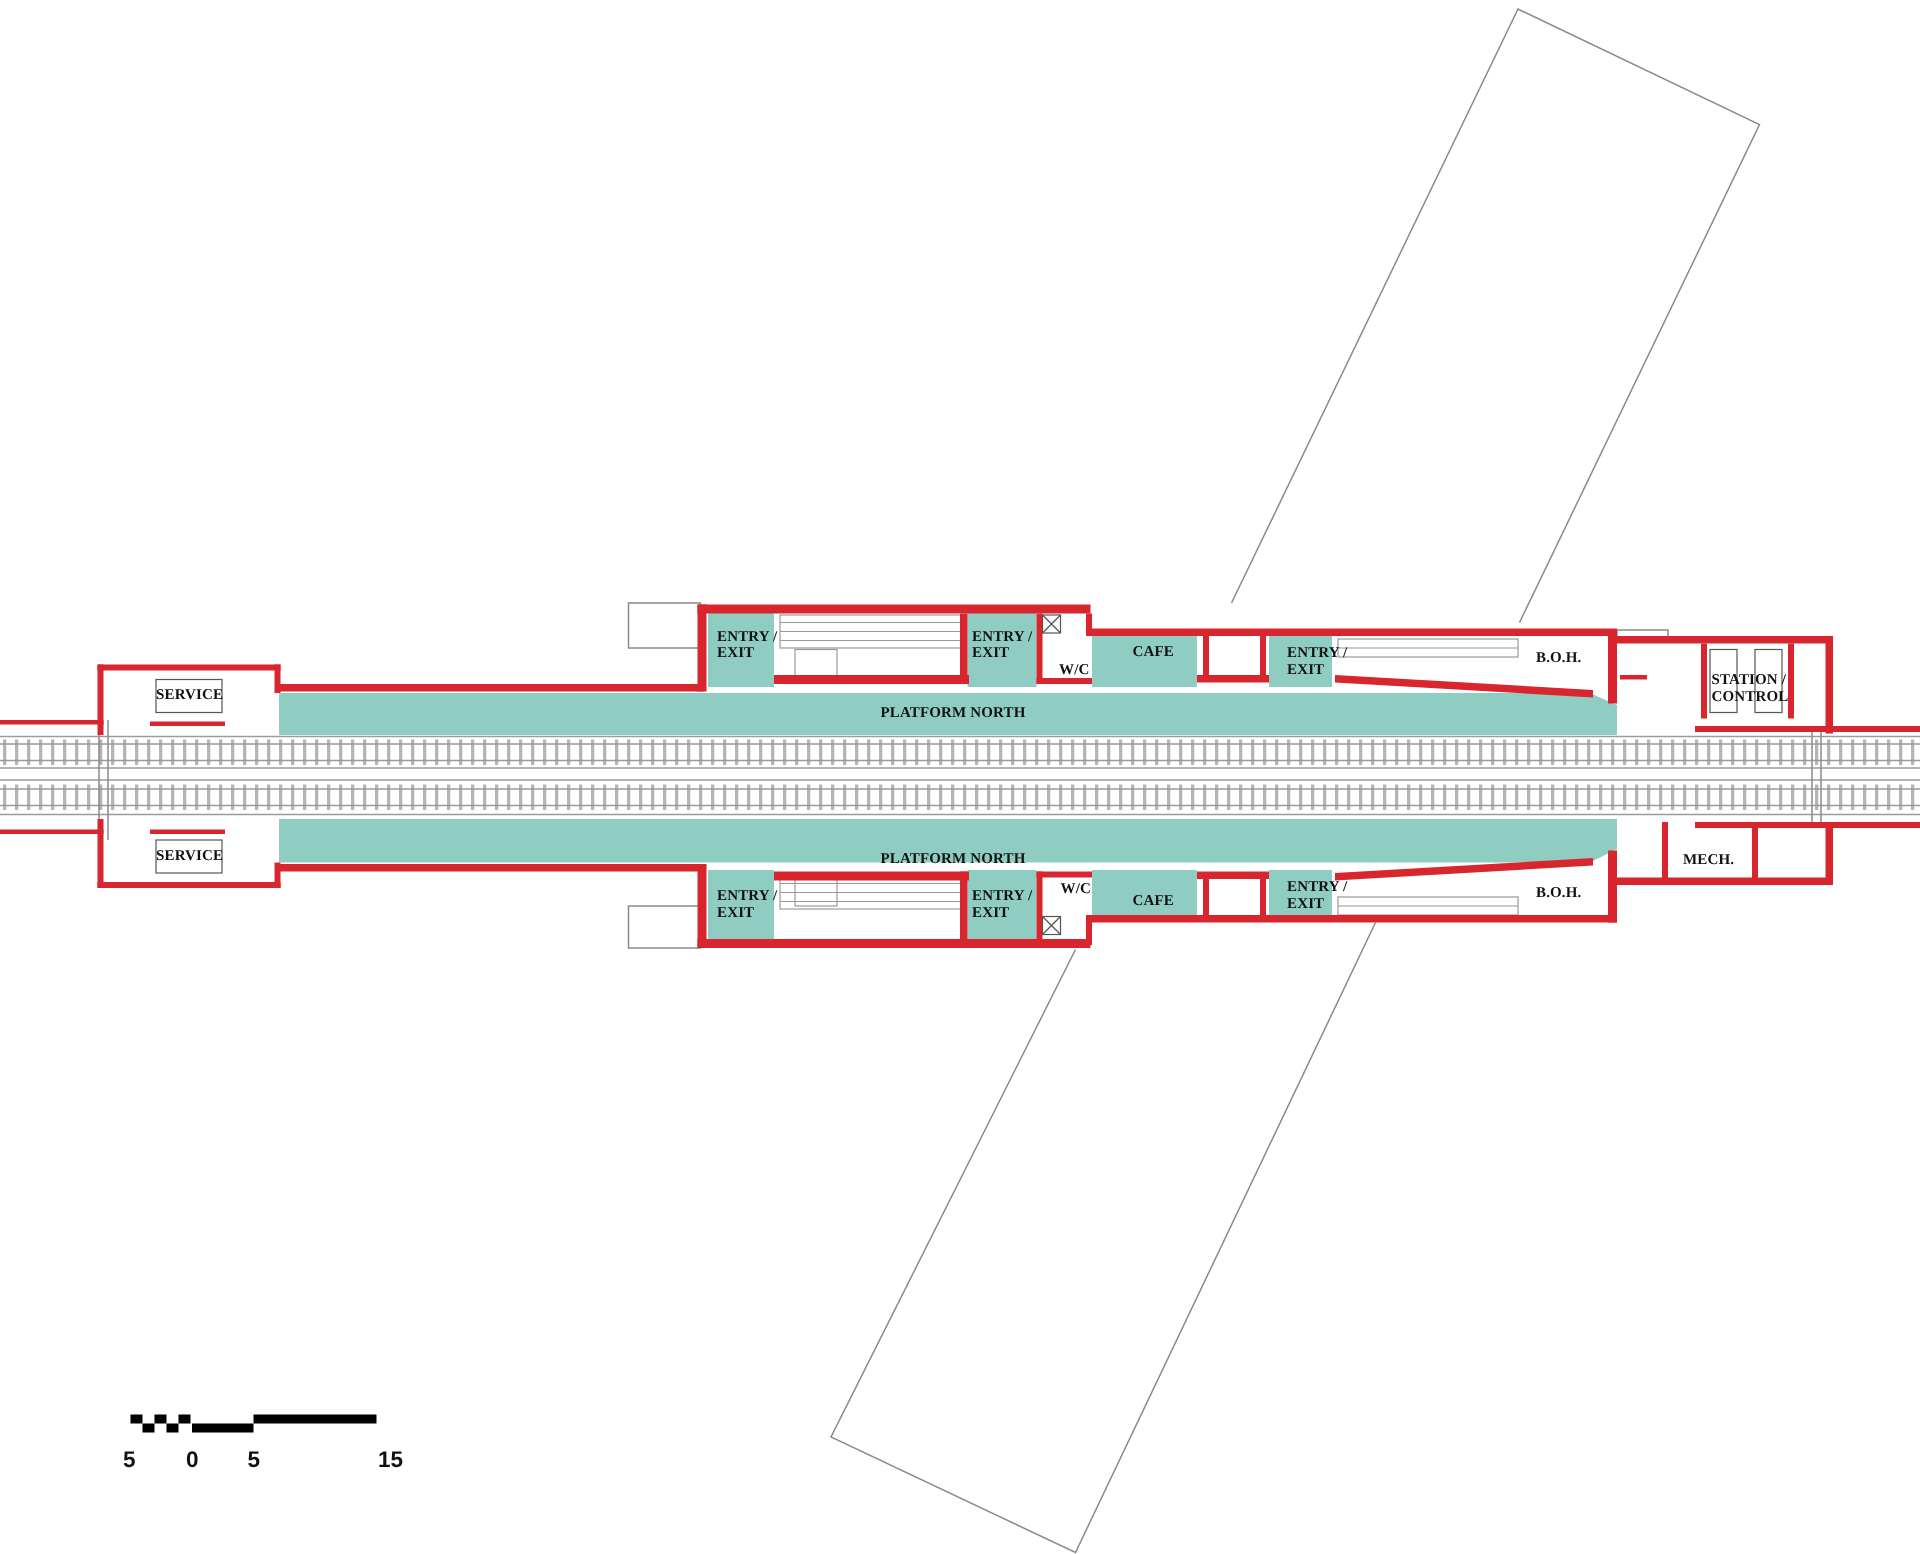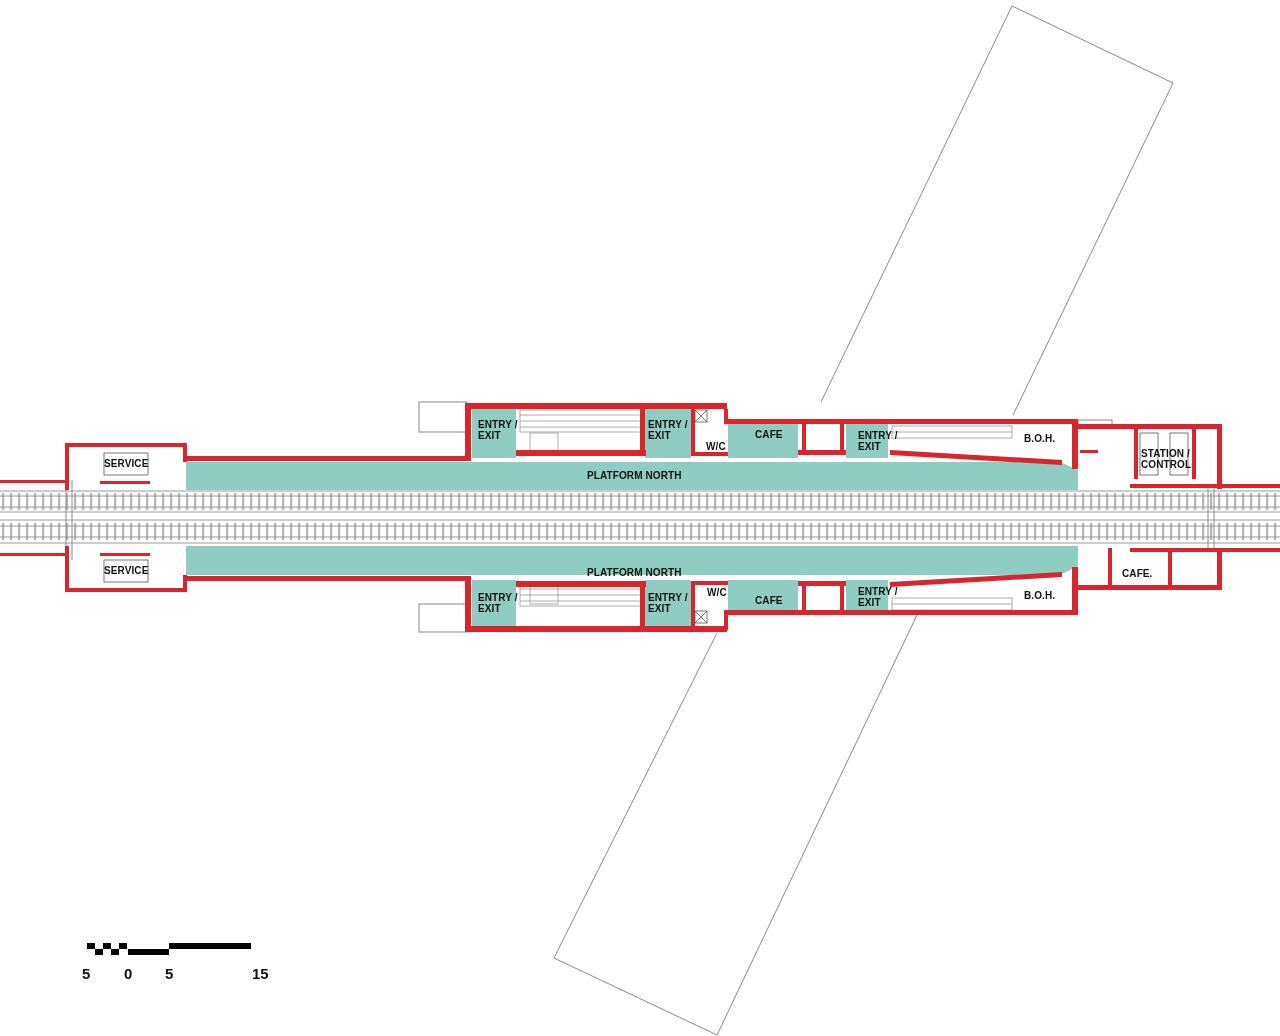--- a/index.html
+++ b/index.html
@@ -1,18 +1,18 @@
 <!DOCTYPE html>
 <html><head>
 <meta charset="utf-8">
 <style>
   html,body{margin:0;padding:0;background:#ffffff;}
   body{width:1280px;height:1036px;position:relative;overflow:hidden;font-family:"Liberation Sans",sans-serif;}
   #plan{position:absolute;left:0;top:0;width:1280px;height:1036px;}
-  .lbl{position:absolute;font-family:Liberation Sans, sans-serif;font-weight:bold;font-size:10px;line-height:11px;color:#111;white-space:pre;letter-spacing:0.1px;}
+  .lbl{position:absolute;font-family:Liberation Serif, serif;font-weight:bold;font-size:10px;line-height:11px;color:#111;white-space:pre;letter-spacing:0.1px;}
   .scale-lbl{position:absolute;font-family:"Liberation Sans",sans-serif;font-weight:bold;font-size:15px;color:#111;}
 </style>
 </head>
 <body>
 
 <svg id="plan" viewBox="0 0 1280 1036" xmlns="http://www.w3.org/2000/svg">
   <defs>
     <pattern id="sleepers" x="0" y="0" width="8" height="20" patternUnits="userSpaceOnUse">
       <rect x="2" y="0" width="2.2" height="20" fill="#b5b5b5"></rect>
     </pattern>
@@ -183,18 +183,18 @@
 
 <div class="lbl" style="left:478px;top:592px;">ENTRY /
 EXIT</div>
 <div class="lbl" style="left:648px;top:592px;">ENTRY /
 EXIT</div>
 <div class="lbl" style="left:707px;top:587px;">W/C</div>
 <div class="lbl" style="left:755px;top:595px;">CAFE</div>
 <div class="lbl" style="left:858px;top:586px;">ENTRY /
 EXIT</div>
 <div class="lbl" style="left:1024px;top:590px;">B.O.H.</div>
-<div class="lbl" style="left:1122px;top:568px;">CAFE.</div>
+<div class="lbl" style="left:1122px;top:568px;">MECH.</div>
 
 <div class="scale-lbl" style="left:82px;top:965px;">5</div>
 <div class="scale-lbl" style="left:124px;top:965px;">0</div>
 <div class="scale-lbl" style="left:165px;top:965px;">5</div>
 <div class="scale-lbl" style="left:252px;top:965px;">15</div>
 
 </body></html>

